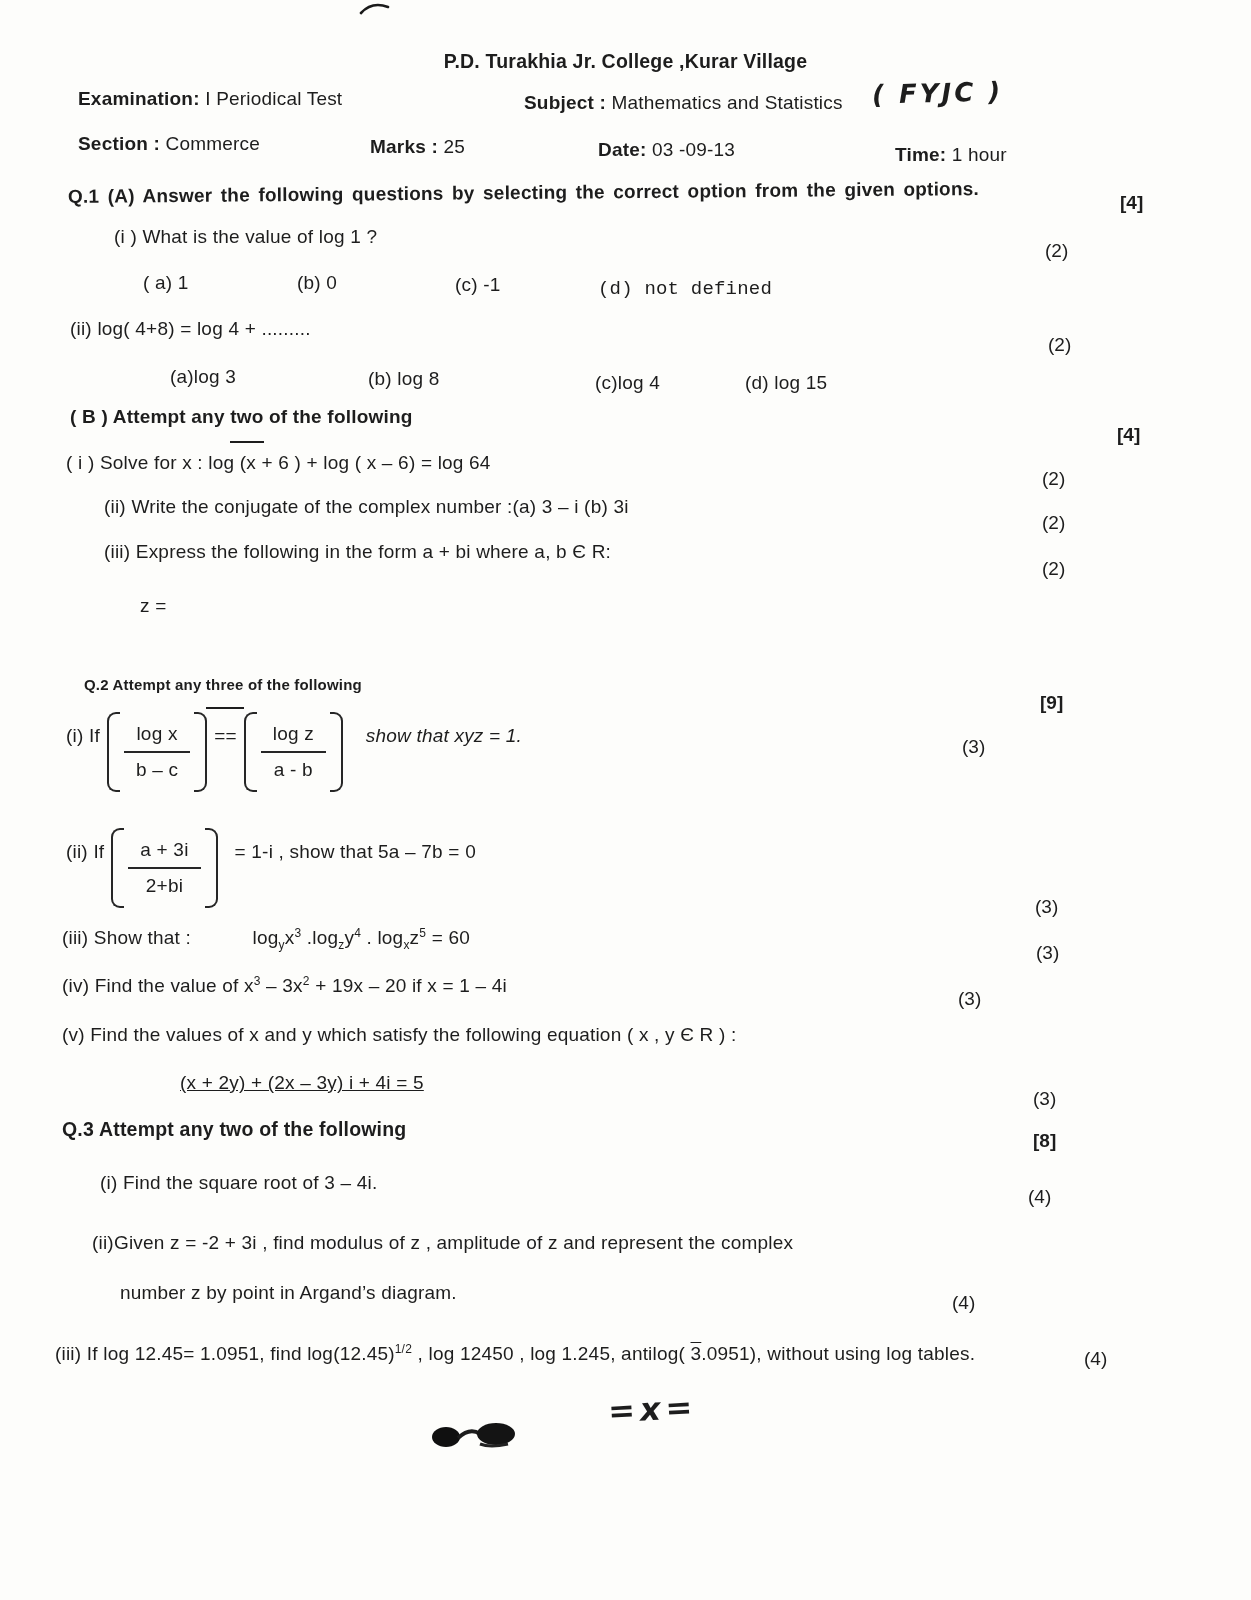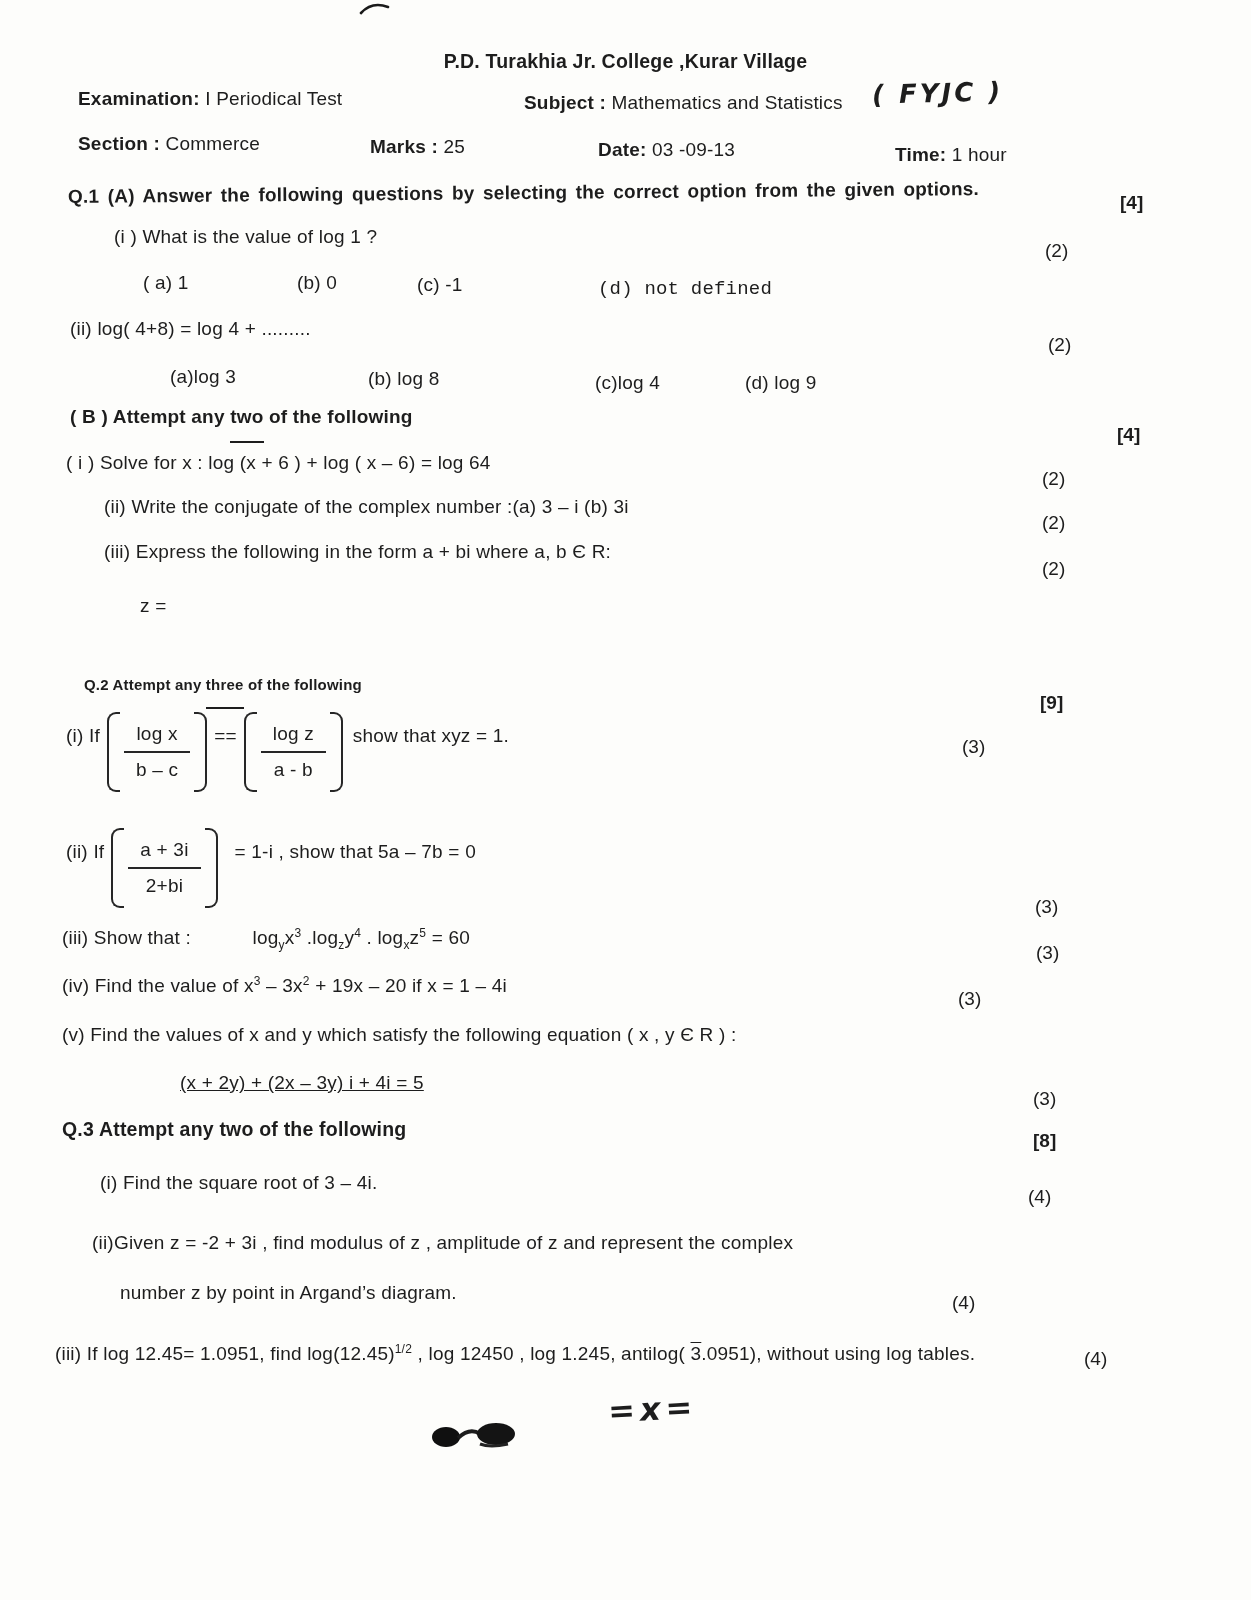--- a/index.html
+++ b/index.html
@@ -79,32 +79,32 @@
 
 <div class="line bold wide" style="left:68px; top:182px; transform:rotate(-0.5deg);">Q.1 (A)  Answer  the  following  questions  by  selecting  the  correct option  from  the  given  options.</div>
 <div class="marks sq" style="left:1120px; top:192px;">[4]</div>
 
 <div class="line" style="left:114px; top:226px;">(i ) What is the value of   log 1   ?</div>
 <div class="marks" style="left:1045px; top:240px;">(2)</div>
 
 <div>
   <span class="line" style="left:143px; top:272px;">( a)  1</span>
   <span class="line" style="left:297px; top:272px;">(b)  0</span>
-  <span class="line" style="left:417px; top:274px;">(c)  -1</span>
+  <span class="line" style="left:455px; top:274px;">(c)  -1</span>
   <span class="line" style="left:598px; top:278px;font-family:Liberation Mono, monospace;">(d) not  defined</span>
 </div>
 
 <div class="line" style="left:70px; top:318px;">(ii) log( 4+8) =   log 4   +  .........</div>
 <div class="marks" style="left:1048px; top:334px;">(2)</div>
 
 <div>
   <span class="line" style="left:170px; top:366px;">(a)log 3</span>
   <span class="line" style="left:368px; top:368px;">(b) log 8</span>
   <span class="line" style="left:595px; top:372px;">(c)log 4</span>
-  <span class="line" style="left:745px; top:372px;">(d) log 9</span>
+  <span class="line" style="left:745px; top:372px;">(d) log 15</span>
 </div>
 
 <div class="line bold" style="left:70px; top:406px;">
   <span>( B ) Attempt  any </span><span class="underl">two</span><span>  of  the  following</span>
 </div>
 <div class="marks sq" style="left:1117px; top:424px;">[4]</div>
 
 <div class="line" style="left:66px; top:452px;">( i ) Solve for  x   :   log (x + 6 ) + log ( x – 6) = log 64</div>
 <div class="marks" style="left:1042px; top:468px;">(2)</div>
 
@@ -136,21 +136,21 @@
   <span class="topline">=</span>
   <span class="topline">=</span>
   <span class="frac">
     <span class="br-l"></span>
     <span class="fr-body">
         <span class="fr-num">log z</span>
         <span class="fr-den">a - b</span>
       </span>
     <span class="br-r"></span>
   </span>
-  <span class="topline" style="margin-left:3px;">show that    xyz = 1.</span>
+  <span class="topline" style="margin-left:16px;font-style:italic;">show that    xyz = 1.</span>
 </div>
 <div class="marks" style="left:962px; top:736px;">(3)</div>
 
 <div class="line flexrow" style="left:66px; top:828px;">
   <span class="topline">(ii) If</span>
   <span class="frac">
     <span class="br-l"></span>
     <span class="fr-body">
         <span class="fr-num">a + 3i</span>
         <span class="fr-den">2+bi</span>

